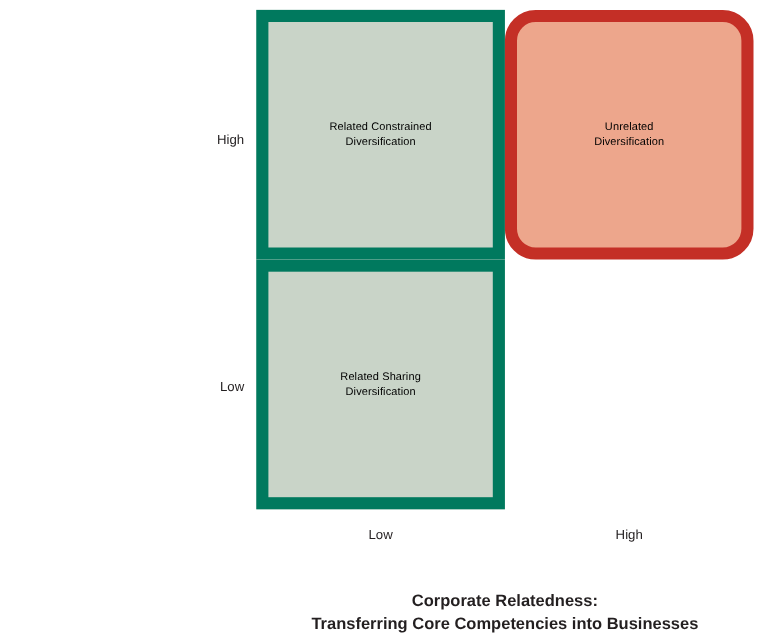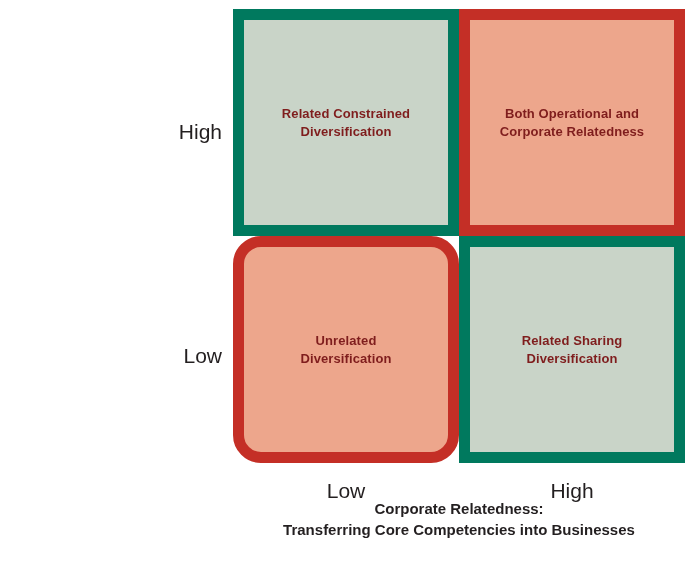--- a/index.html
+++ b/index.html
@@ -36,37 +36,37 @@
 
   .quadrant {
     box-sizing: border-box;
     display: flex;
     align-items: center;
     justify-content: center;
     text-align: center;
   }
 
   .quadrant-label {
-    font-size: 13px;
-    font-weight: bold;
+    font-size: 10px;
+    font-weight: normal;
     line-height: 1.32;
     letter-spacing: 0.1px;
     padding: 0 10px;
     white-space: pre-line;
-    color: #7f1d1d;
+    color: #000000;
   }
 
   
   .q-teal  { border: 11px solid #00795e; background: #c9d4c8; }
   .q-red   { border: 11px solid #c42f26; background: #eda68c; }
 
   
   .tick {
     position: absolute;
-    font-size: 21px;
+    font-size: 12px;
     font-weight: normal;
     color: #231f20;
     white-space: nowrap;
   }
   .tick-y-high { left: 0; top: 120px; width: 222px; text-align: right; }
   .tick-y-low  { left: 0; top: 344px; width: 222px; text-align: right; }
   .tick-x-low  { left: 233px; top: 479px; width: 226px; text-align: center; }
   .tick-x-high { left: 459px; top: 479px; width: 226px; text-align: center; }
 
   
@@ -78,21 +78,21 @@
     text-align: center;
     font-size: 14.5px;
     font-weight: bold;
     line-height: 1.45;
     white-space: pre-line;
     color: #231f20;
   }
   .axis-title-x {
     position: absolute;
     left: 233px;
-    top: 498px;
+    top: 536px;
     width: 452px;
     text-align: center;
     font-size: 15px;
     font-weight: bold;
     line-height: 1.42;
     white-space: pre-line;
     color: #231f20;
   }
 </style>
 </head>
@@ -104,24 +104,20 @@
   <div class="tick tick-y-high">High</div>
   <div class="tick tick-y-low">Low</div>
 
   <div class="matrix">
 
     <div class="quadrant q-teal" style="border-color: rgb(0, 121, 94); background-color: rgb(201, 212, 200);">
       <span class="quadrant-label">Related Constrained
 Diversification</span>
     </div>
 
-    <div class="quadrant q-red" style="border-color: rgb(196, 47, 38); background-color: rgb(237, 166, 140);">
-      <span class="quadrant-label">Both Operational and
-Corporate Relatedness</span>
-    </div>
 
     <div class="quadrant q-red" style="border-color: rgb(196, 47, 38); background-color: rgb(237, 166, 140); border-radius: 28px;">
       <span class="quadrant-label">Unrelated
 Diversification</span>
     </div>
 
     <div class="quadrant q-teal" style="border-color: rgb(0, 121, 94); background-color: rgb(201, 212, 200);">
       <span class="quadrant-label">Related Sharing
 Diversification</span>
     </div>

